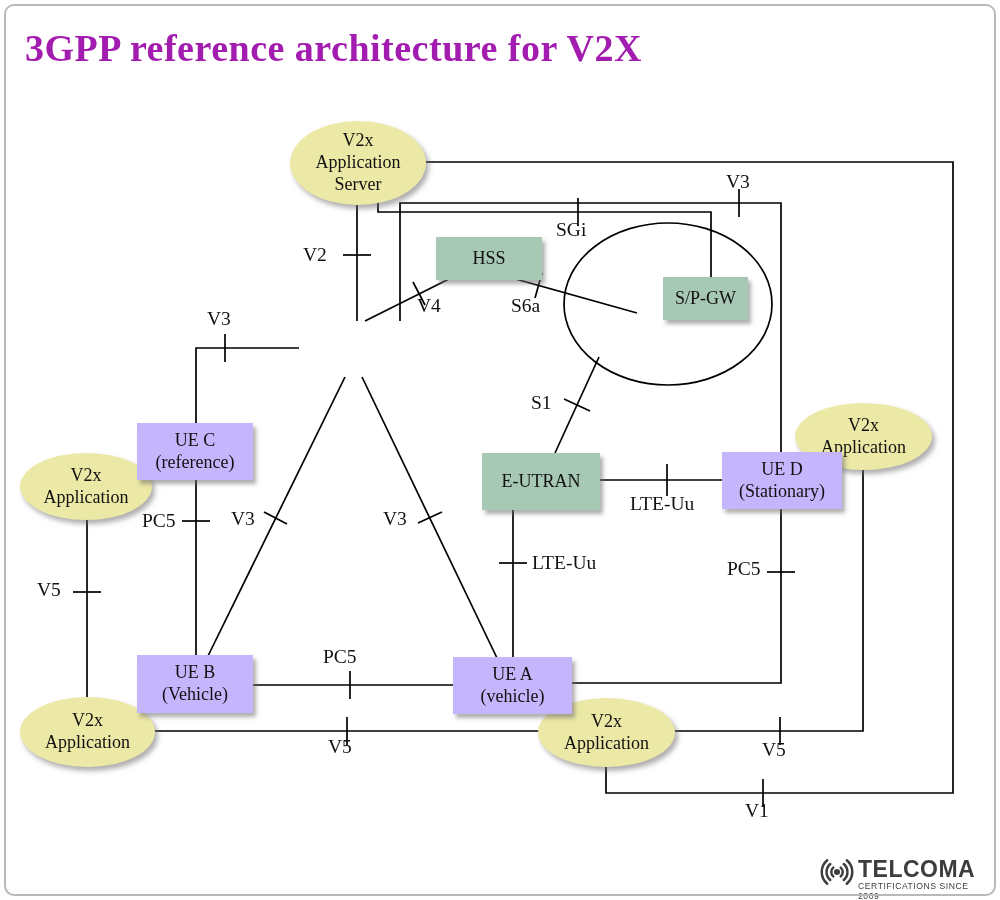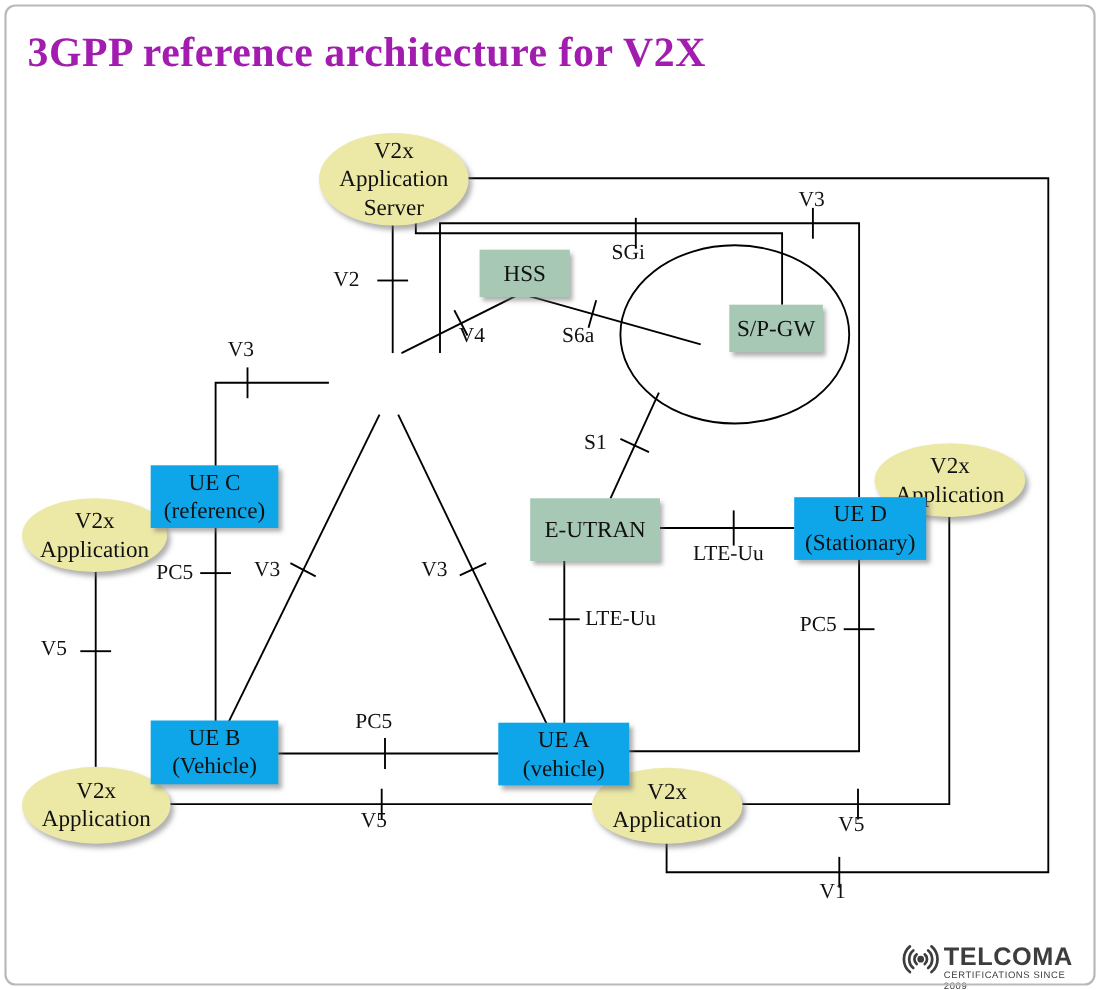--- a/index.html
+++ b/index.html
@@ -7,25 +7,25 @@
               font-family:"Liberation Serif", serif; }
   .canvas { position:relative; width:1000px; height:900px; background:#fff; }
   .frame { position:absolute; left:4px; top:4px; width:992px; height:892px;
            border:2px solid #b9b9b9; border-radius:10px; pointer-events:none; }
   .title { position:absolute; left:25px; top:26px; font-size:38px; font-weight:bold;
            color:#a21caf; letter-spacing:0.5px; }
   svg.wires { position:absolute; left:0; top:0; width:1000px; height:900px; }
   svg.wires * { stroke:#000; stroke-width:1.7; fill:none; }
 
   .node { position:absolute; display:flex; flex-direction:column; align-items:center;
-          justify-content:center; text-align:center; font-size:21px; line-height:1.22;
+          justify-content:center; text-align:center; font-size:18px; line-height:1.22;
           color:#111; }
   .box { box-shadow:3px 4px 4px rgba(110,110,110,0.55); }
   .teal { background:#a6c8b4; }
-  .green { background:#0ea5e9; }
+  .green { background:#c4b5fd; }
   .ellipse { background:#ece8a6; border-radius:50%;
              box-shadow:3px 4px 5px rgba(110,110,110,0.55); }
   .elabel { position:absolute; font-size:19.5px; color:#111; white-space:nowrap; }
 
   .logo { position:absolute; left:818px; top:851px; width:162px; height:42px;
           display:flex; align-items:center; }
   .logo-text { display:flex; flex-direction:column; margin-left:2px; }
   .logo-name { font-family:"Liberation Sans", sans-serif; font-weight:bold;
                font-size:23px; line-height:1; color:#3d3d3d; letter-spacing:0.5px;margin-top:15px; }
   .logo-tag  { font-family:"Liberation Sans", sans-serif; font-size:8.6px;
@@ -113,21 +113,21 @@
   </div>
   <div class="node ellipse" style="left:20px;top:697px;width:135px;height:70px">
     <span>V2x</span>
     <span>Application</span>
   </div>
   <div class="node ellipse" style="left:538px;top:698px;width:137px;height:69px">
     <span>V2x</span>
     <span>Application</span>
   </div>
 
-  <div class="node box teal" style="left:436px;top:227px;width:82px;height:43px">
+  <div class="node box teal" style="left:436px;top:237px;width:106px;height:43px">
     <span>HSS</span>
   </div>
   <div class="node box teal" style="left:663px;top:277px;width:85px;height:43px">
     <span>S/P-GW</span>
   </div>
   <div class="node box teal" style="left:482px;top:453px;width:118px;height:57px">
     <span>E-UTRAN</span>
   </div>
 
   <div class="node box green" style="left:137px;top:423px;width:116px;height:57px">

